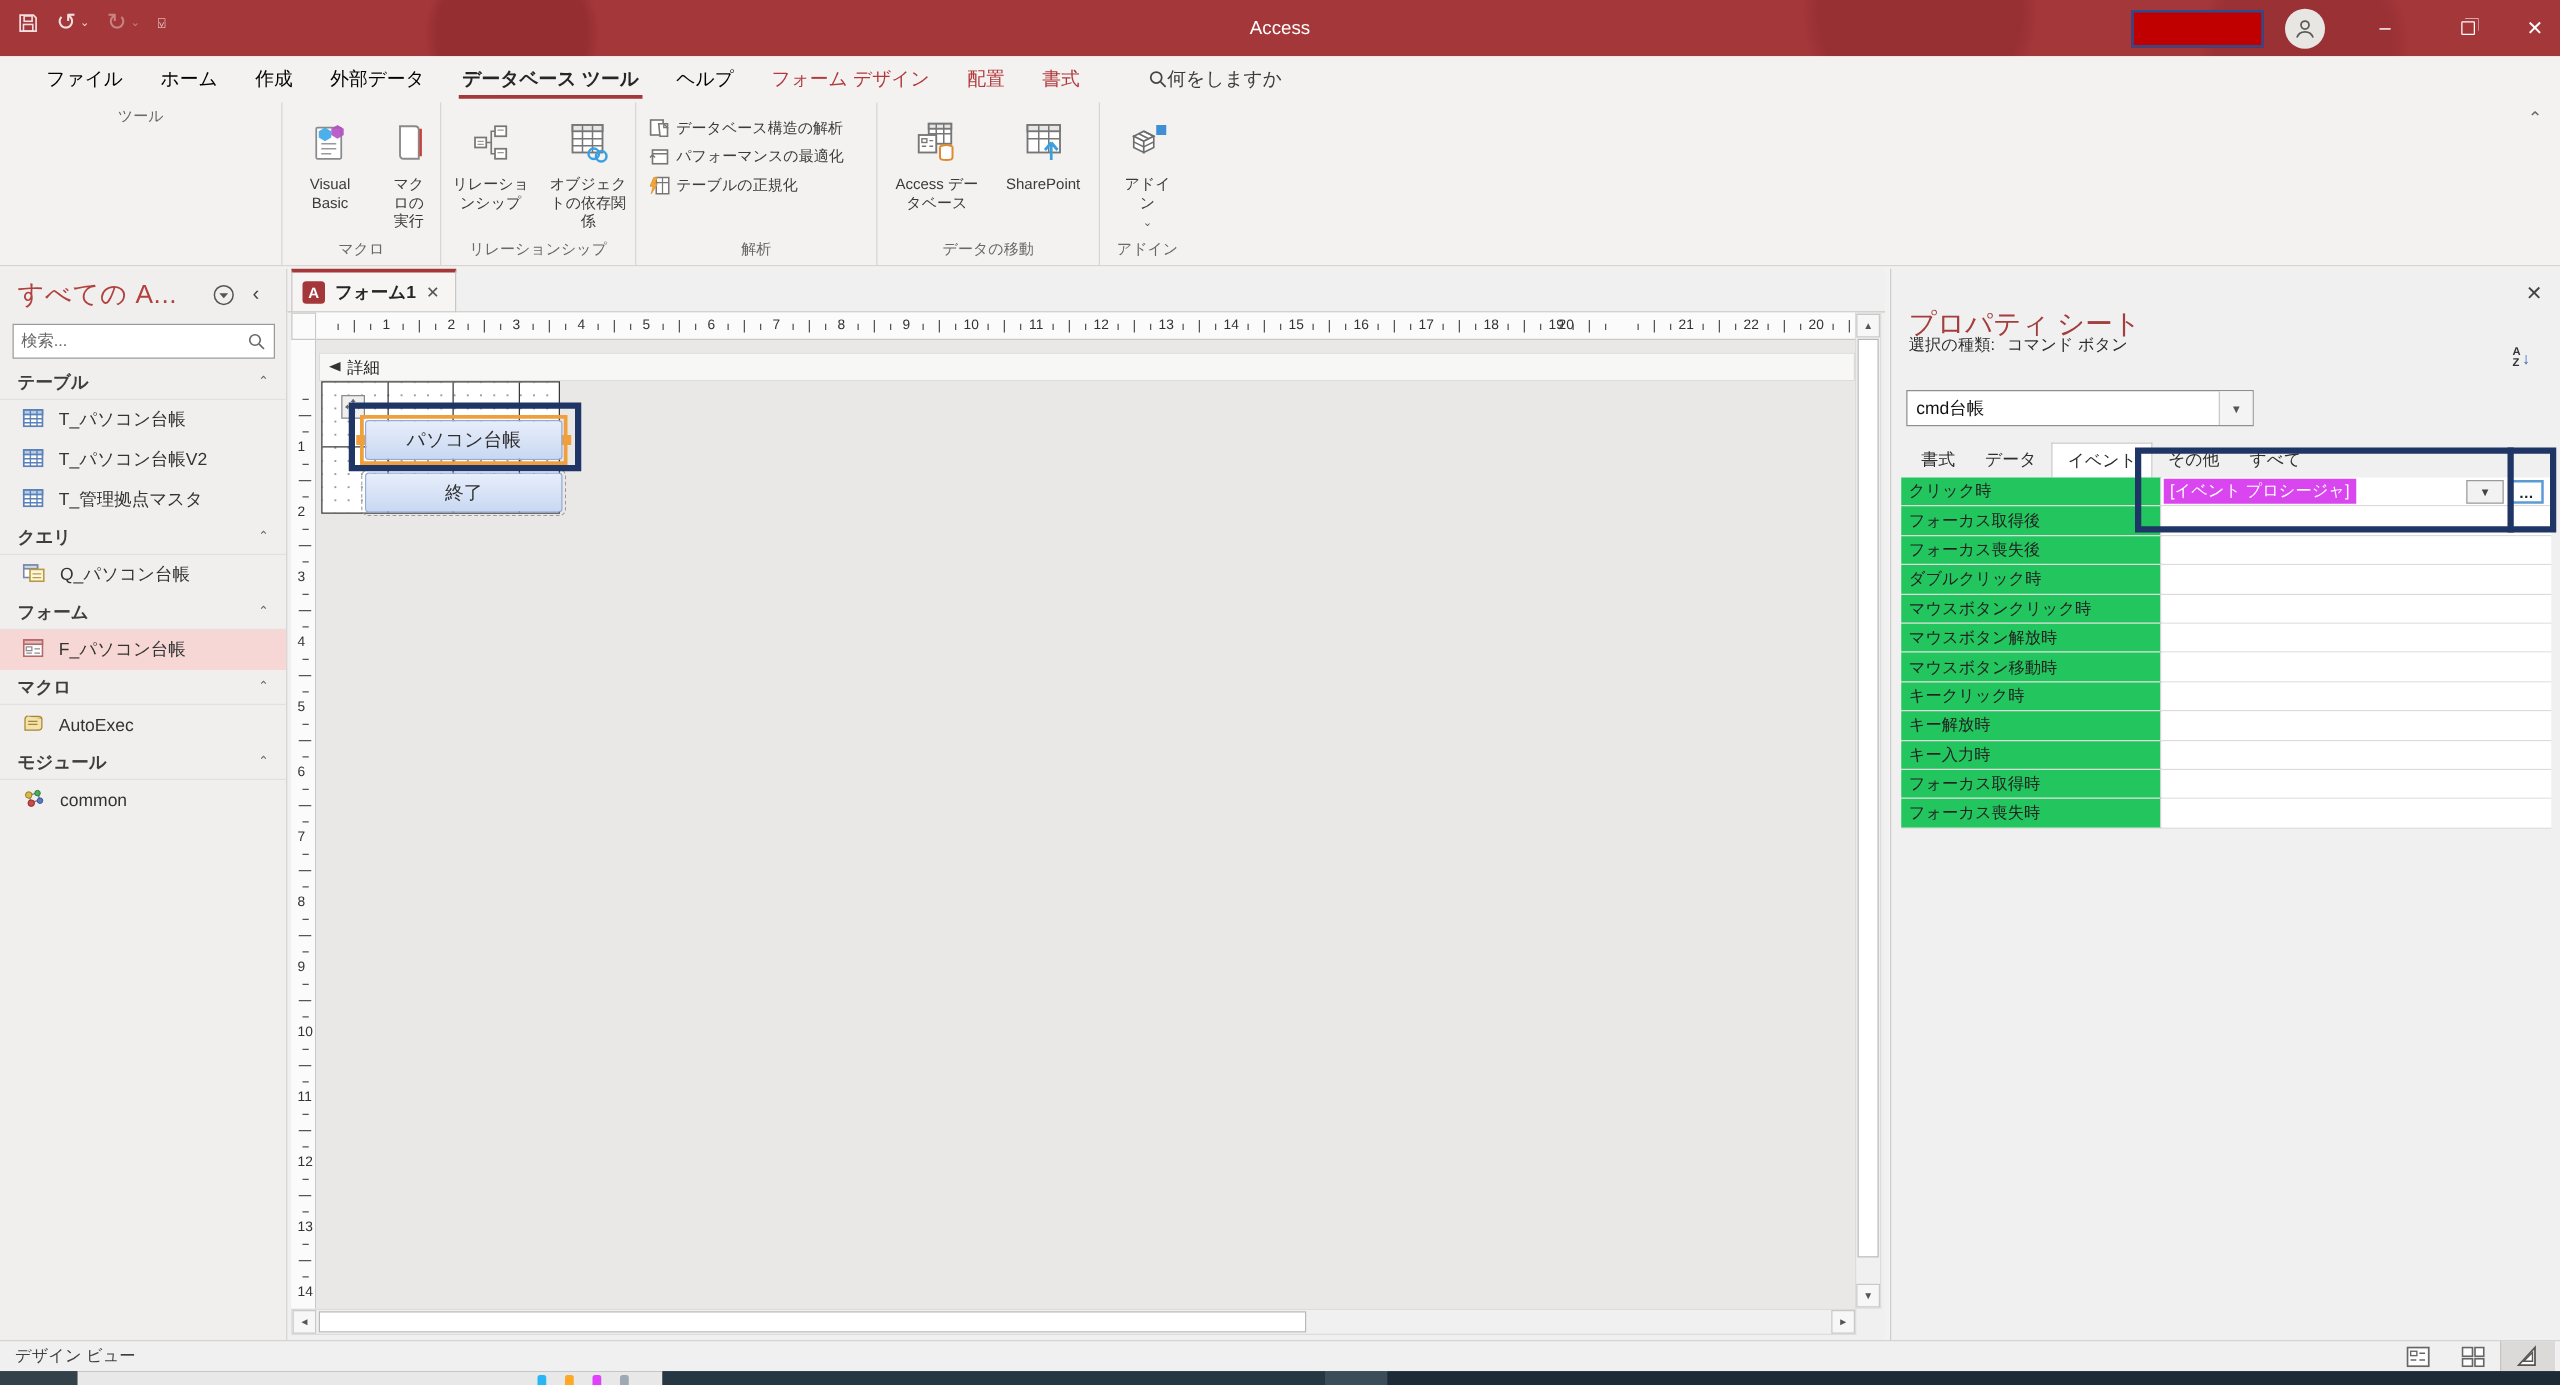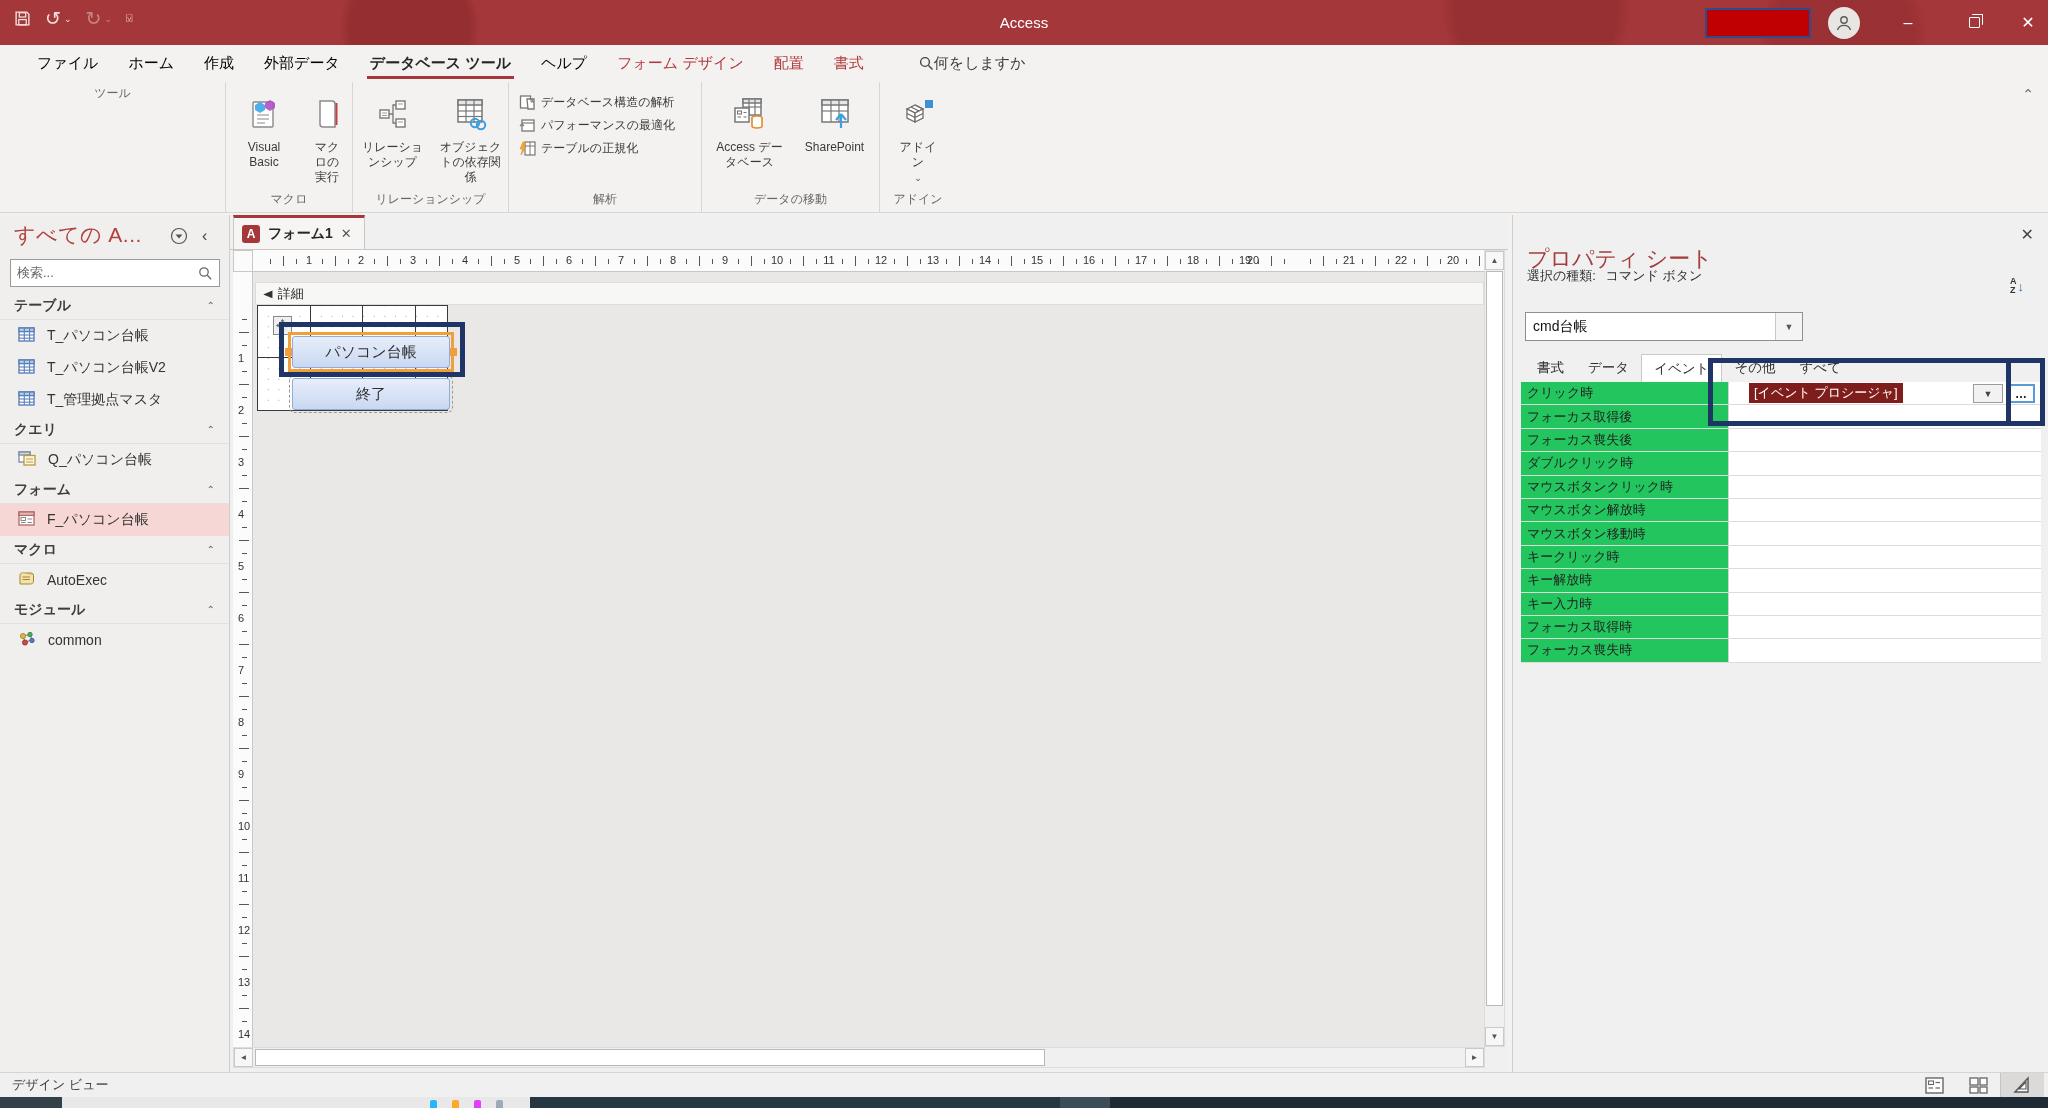--- a/index.html
+++ b/index.html
@@ -104,21 +104,21 @@
   .props-combo { position:absolute; left:12px; top:97px; width:278px; height:29px; background:#fff; border:1px solid #8f8f8f; display:flex; align-items:center; }
   .props-combo .val { flex:1; padding-left:7px; font-size:14px; color:#111; }
   .props-combo .dd { width:27px; height:100%; border-left:1px solid #c9c9c9; background:#f4f4f4; display:flex; align-items:center; justify-content:center; font-size:9px; color:#555; }
   .ptabs { position:absolute; left:12px; top:139px; height:28px; display:flex; font-size:13.5px; }
   .ptab { padding:0 12px; display:flex; align-items:center; color:#2e2e2e; }
   .ptab.active { background:#fff; border:1px solid #c9c9c9; border-bottom:none; }
   .prows { position:absolute; left:8px; top:167px; width:520px; }
   .prow { height:23.4px; display:flex; border-bottom:1px solid #dcdbd9; }
   .prow .plabel { width:208px; font-size:13px; color:#222; display:flex; align-items:center; padding-left:6px; background:#22c55e; border-right:1px solid #d4d3d1; }
   .prow .pval { flex:1; background:#fff; display:flex; align-items:center; position:relative; }
-  .evproc { margin-left:20px; background:#7f1d1d; color:#fff; font-size:13px; padding:1px 5px; }
+  .evproc { margin-left:2px; background:#d946ef; color:#fff; font-size:13px; padding:1px 5px; }
   .pdrop { position:absolute; right:38px; top:2px; width:30px; height:19px; background:#f2f2f2; border:1px solid #9b9b9b; display:flex; align-items:center; justify-content:center; font-size:9px; color:#444; }
   .pbuilder { position:absolute; right:6px; top:2px; width:27px; height:19px; background:#fdfdfd; border:2px solid #5b9bd5; display:flex; align-items:center; justify-content:center; font-size:12px; color:#222; font-weight:bold; letter-spacing:1px; }
 
   
   .statusbar { position:absolute; left:0; top:1072px; width:2048px; height:25px; background:#f0f0f0; border-top:1px solid #d6d4d2; display:flex; align-items:center; padding-left:12px; font-size:13px; color:#3f3f3f; }
   .status-icons { position:absolute; right:4px; top:0; height:100%; display:flex; align-items:center; }
   .sbtn { width:44px; height:100%; display:flex; align-items:center; justify-content:center; }
   .sbtn.active { background:#dcdad8; border-left:1px solid #c6c4c2; }
   .taskbar { position:absolute; left:0; top:1097px; width:2048px; height:11px; background:#22333e; }
   .tb-seg { position:absolute; top:0; height:11px; }

